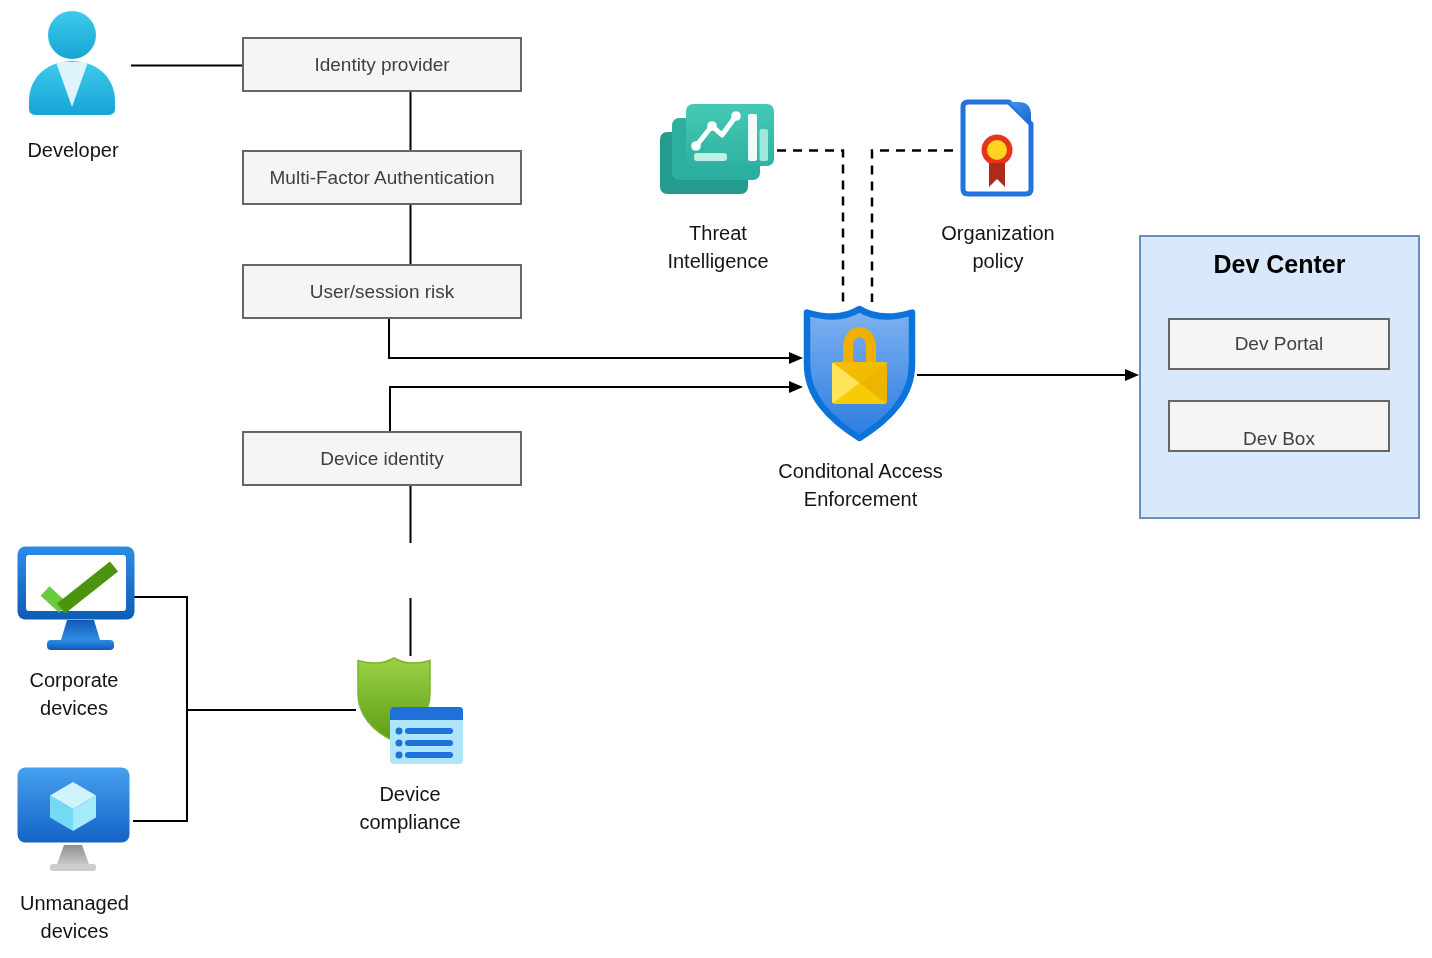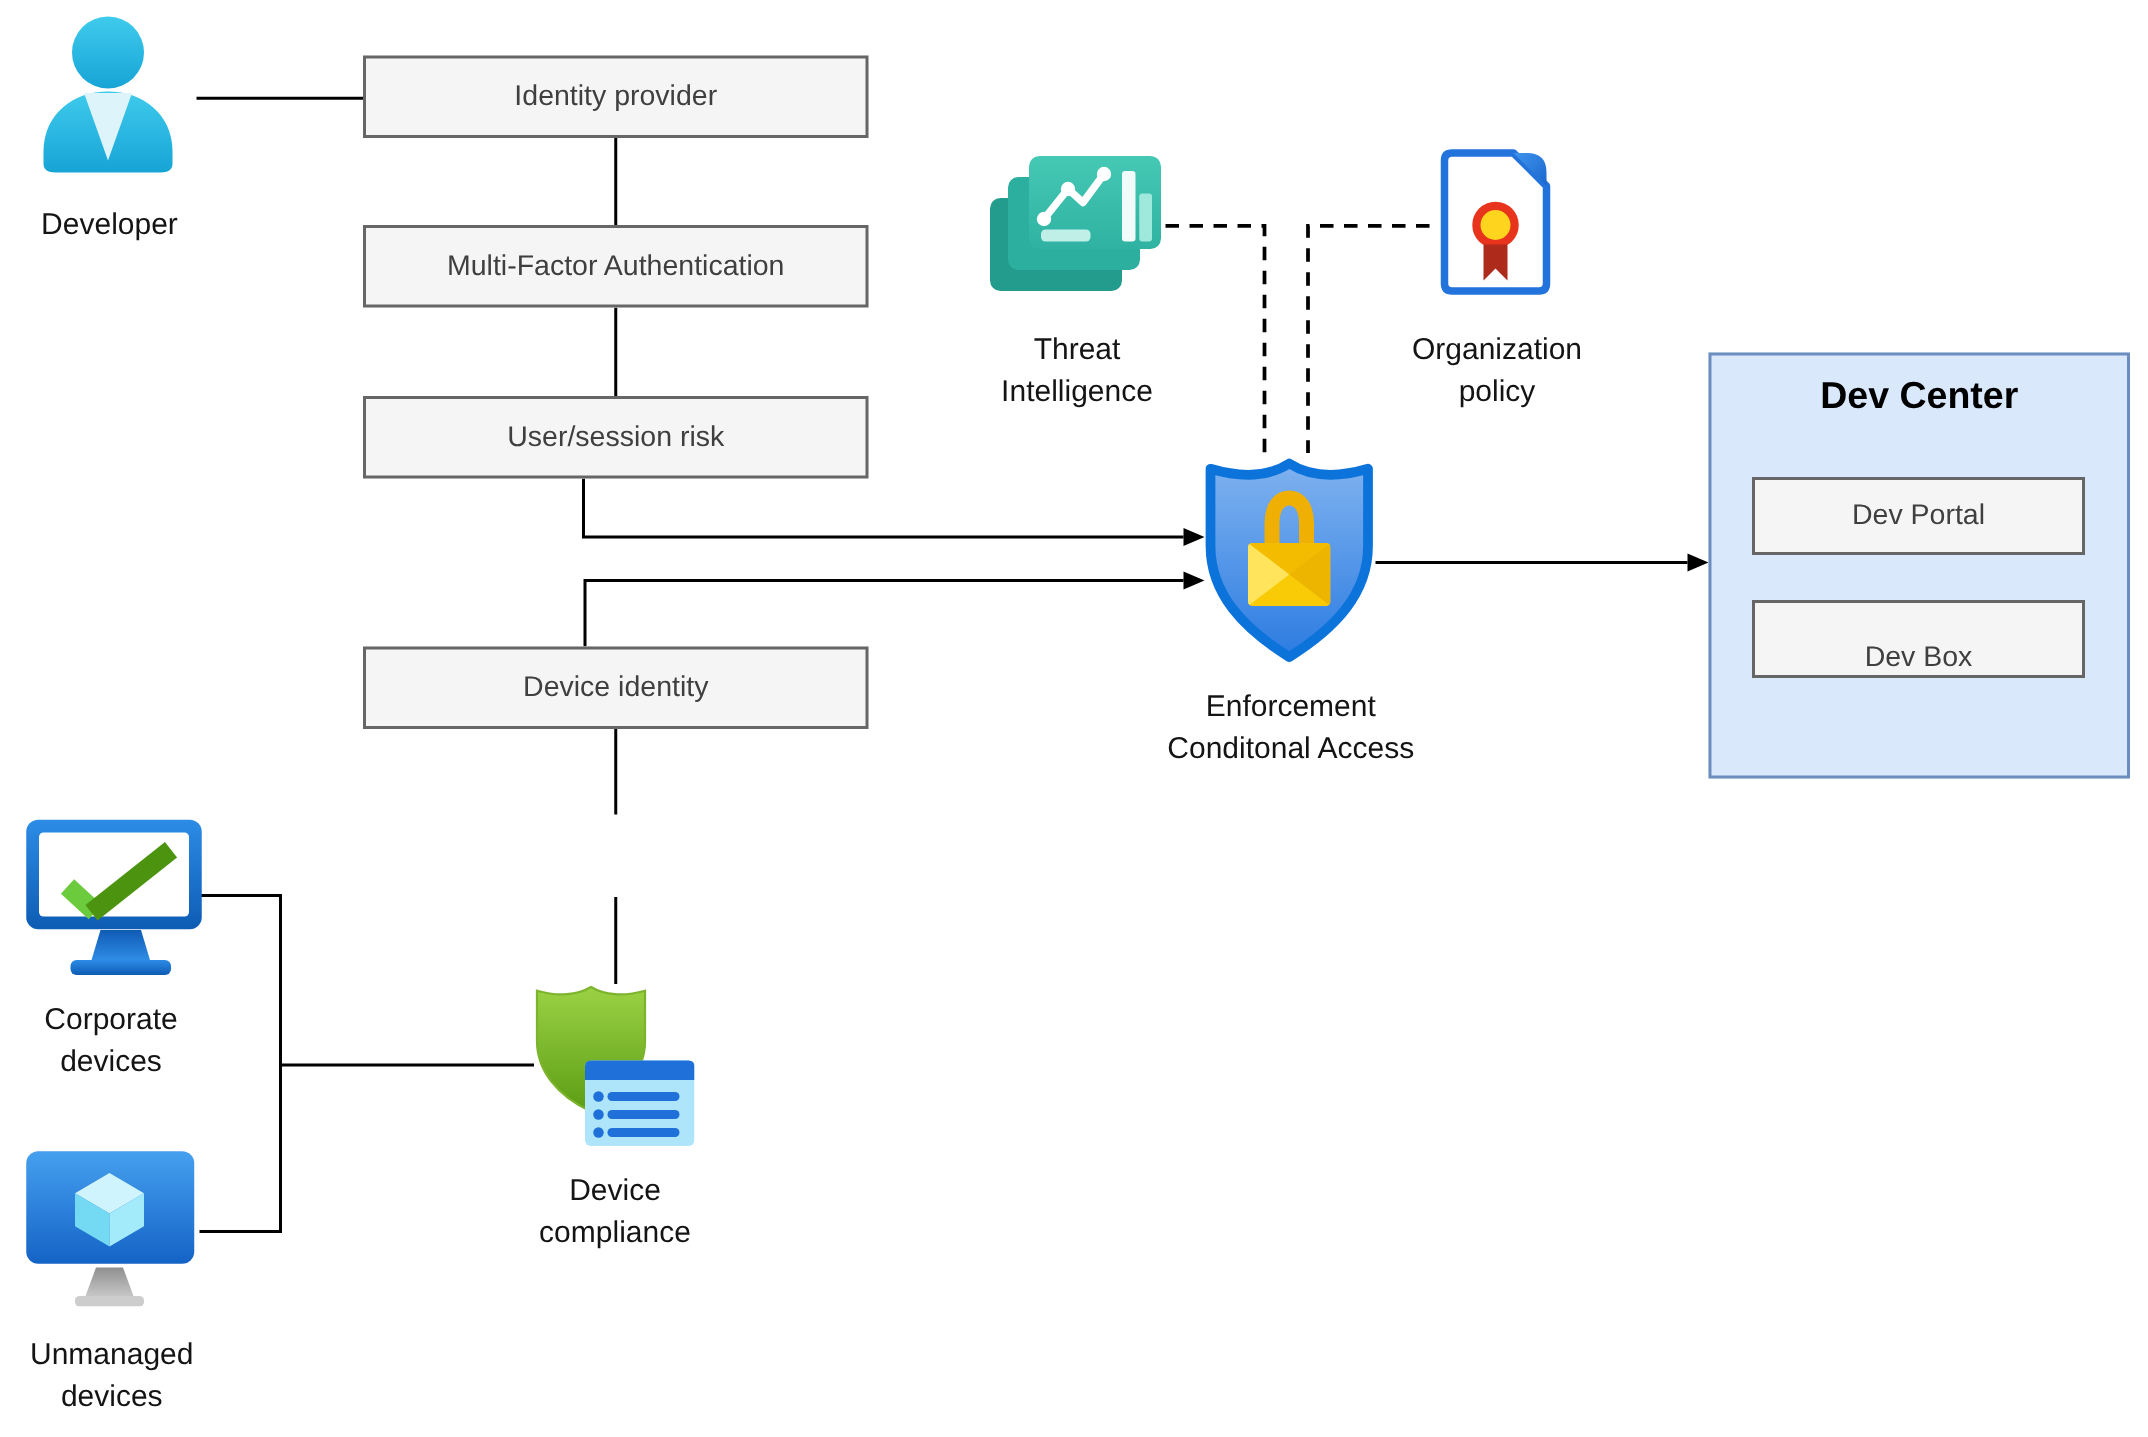--- a/index.html
+++ b/index.html
@@ -4,21 +4,21 @@
 <style>
   html,body{margin:0;padding:0;background:#ffffff;}
   .canvas{
     position:relative;width:1432px;height:958px;background:#ffffff;
     font-family:"Liberation Sans",sans-serif;overflow:hidden;
   }
   .wires{position:absolute;left:0;top:0;pointer-events:none;}
   .wire{stroke:#000000;stroke-width:2;fill:none;}
   .wire.dashed{stroke-dasharray:9 7;stroke-width:2.5;}
   .nbox{
-    position:absolute;box-sizing:border-box;width:337px;height:55px;
+    position:absolute;box-sizing:border-box;width:280px;height:55px;
     background:#f5f5f5;border:2px solid #666666;
     display:flex;align-items:center;justify-content:center;text-align:center;
     font-size:19px;color:#3f3f3f;
   }
   .nbox.inner{width:222px;height:52px;}
   .devcenter{
     position:absolute;left:1139px;top:235px;width:281px;height:284px;
     box-sizing:border-box;background:#dae8fc;border:2px solid #6c8ebf;
   }
   .devcenter-title{margin-top:13px;text-align:center;font-size:25px;font-weight:bold;color:#000000;}
@@ -144,22 +144,22 @@
     <path d="M57.5 5 C70 13 88 15 110 8.5 L110 60 C110 92 88 115 57.5 134 C27 115 5 92 5 60 L5 8.5 C27 15 45 13 57.5 5 Z" fill="url(#gShield)" stroke="#0C73DA" stroke-width="6.5" stroke-linejoin="round"></path>
     <path d="M46 62 V45 C46 34.5 50.5 28 57.5 28 C64.5 28 69 34.5 69 45 V62" fill="none" stroke="#F0AF03" stroke-width="10"></path>
     <g clip-path="url(#lockClip)">
       <rect x="30" y="58" width="55" height="42" fill="#F9CB07"></rect>
       <polygon points="30,58 85,58 57.5,79" fill="#F3BC00"></polygon>
       <polygon points="30,58 57.5,79 30,100" fill="#FFE45C"></polygon>
       <polygon points="85,58 57.5,79 85,100" fill="#EDB400"></polygon>
     </g>
   </svg>
   <div class="caption" style="left:740px;top:457px;width:241px;">
+    <span style="display:block">Conditonal Access</span>
     <span style="display:block">Enforcement</span>
-    <span style="display:block">Conditonal Access</span>
   </div>
 
   <svg class="icon" style="left:17px;top:546px;" width="118" height="104" viewBox="0 0 118 104">
     <defs>
       <linearGradient id="gFrame" x1="0" y1="0" x2="0" y2="1">
         <stop offset="0" stop-color="#2C8CE6"></stop>
           <stop offset="1" stop-color="#0E5CB4"></stop>
       </linearGradient>
       <linearGradient id="gNeckB" x1="0" y1="0" x2="0" y2="1">
         <stop offset="0" stop-color="#0F5BB4"></stop>

